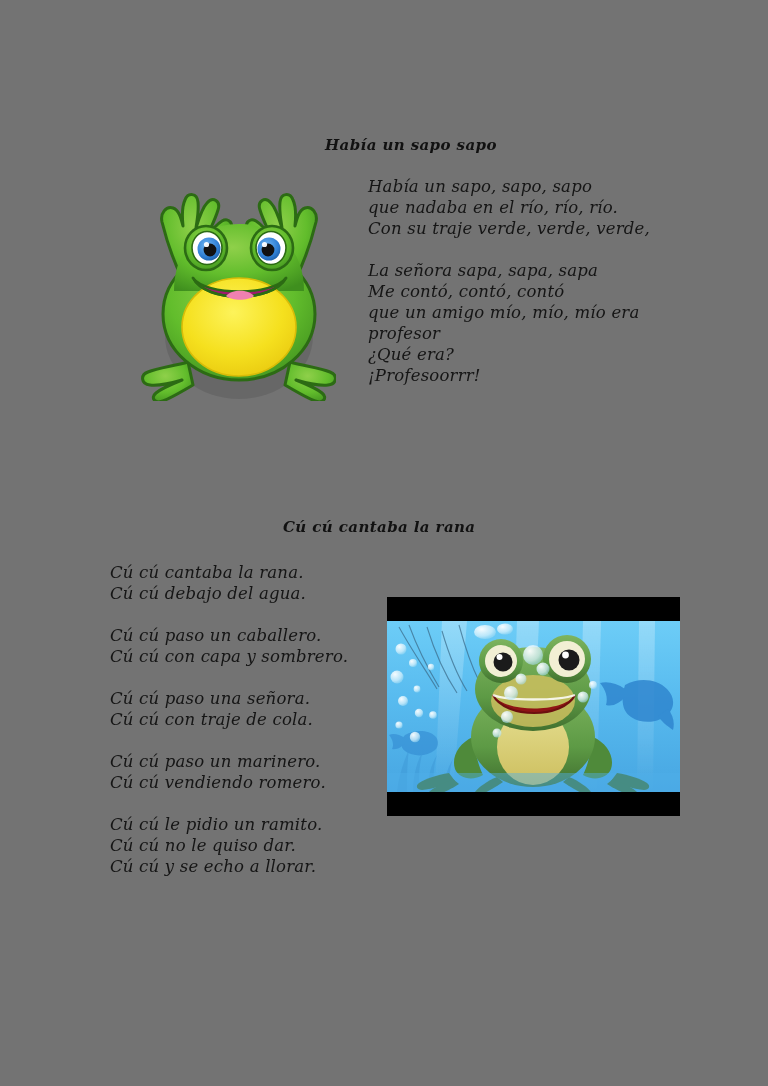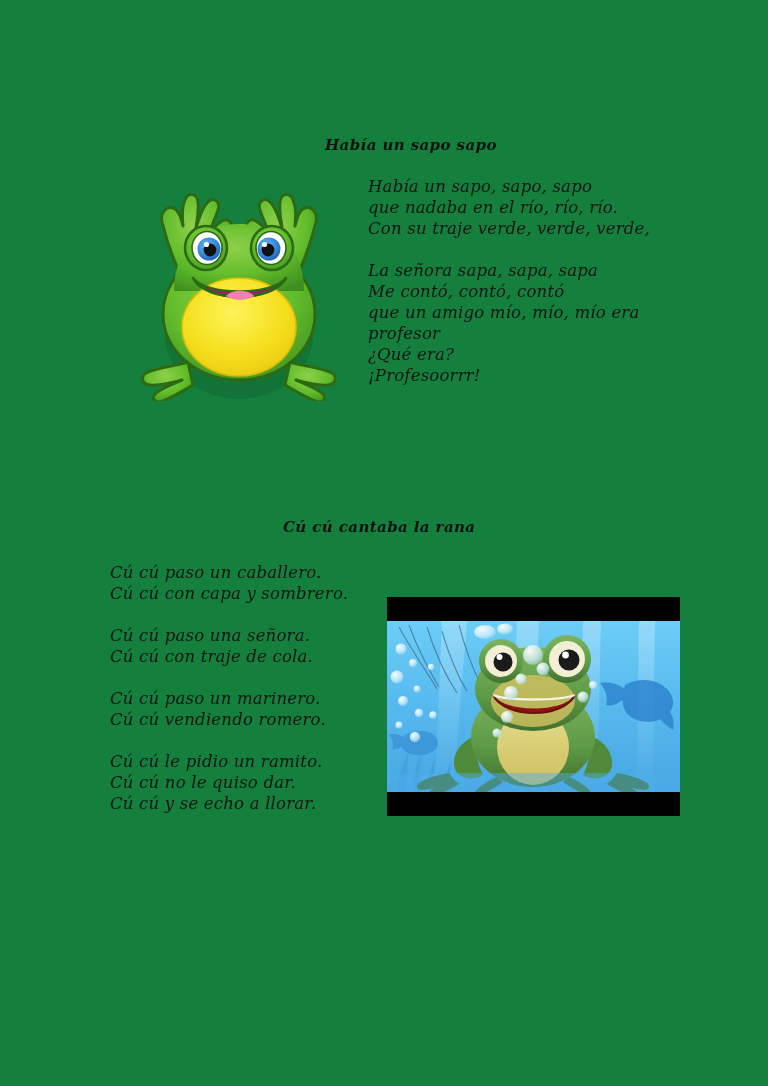--- a/index.html
+++ b/index.html
@@ -12,21 +12,21 @@
     height: 1086px;
     position: relative;
     overflow: hidden;
     font-family: "DejaVu Sans", sans-serif;
     -webkit-font-smoothing: antialiased;
   }
 
   .page {
     position: absolute;
     inset: 0;
-    background: #15803d;
+    background: #737373;
   }
 
   .poem-title {
     position: absolute;
     font-family: "DejaVu Serif", "Liberation Serif", serif;
     font-style: italic;
     font-weight: bold;
     font-size: 15px;
     letter-spacing: 0.4px;
     color: #111111;
@@ -192,20 +192,24 @@
       <div class="line">que un amigo mío, mío, mío era</div>
       <div class="line">profesor</div>
       <div class="line">¿Qué era?</div>
       <div class="line">¡Profesoorrr!</div>
     </div>
   </div>
 
   <div class="poem-title" id="title-cucu">Cú cú cantaba la rana</div>
 
   <div class="poem-body" id="poem-cucu">
+    <div class="stanza">
+      <div class="line">Cú cú cantaba la rana.</div>
+      <div class="line">Cú cú debajo del agua.</div>
+    </div>
     <div class="stanza">
       <div class="line">Cú cú paso un caballero.</div>
       <div class="line">Cú cú con capa y sombrero.</div>
     </div>
     <div class="stanza">
       <div class="line">Cú cú paso una señora.</div>
       <div class="line">Cú cú con traje de cola.</div>
     </div>
     <div class="stanza">
       <div class="line">Cú cú paso un marinero.</div>

